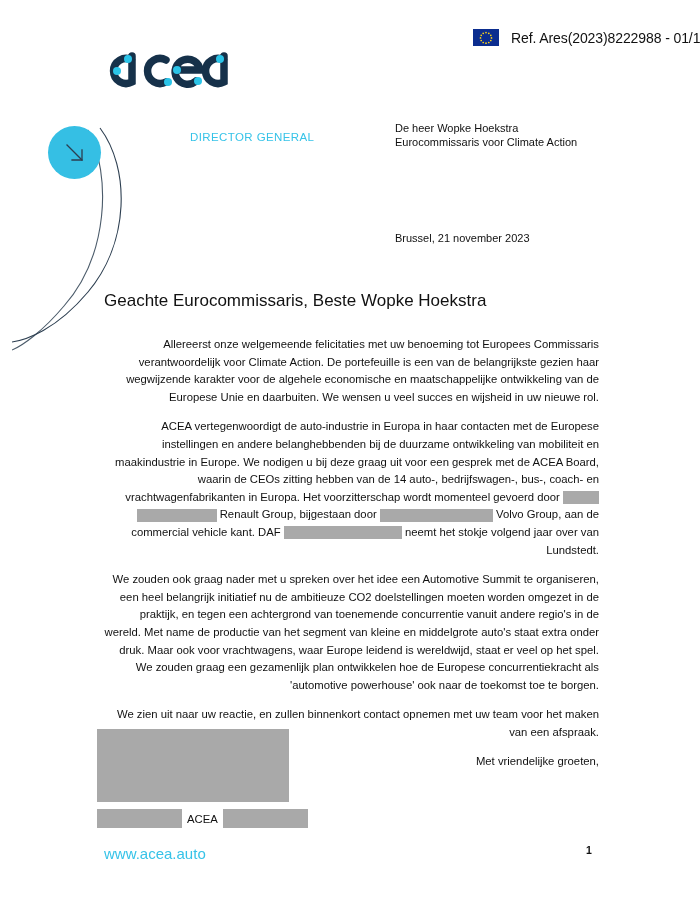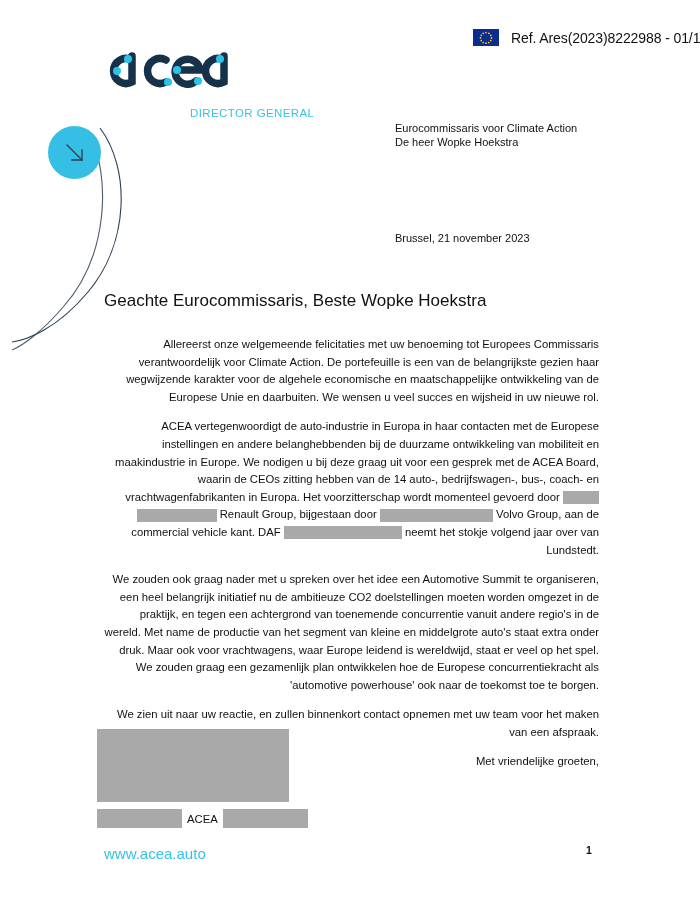--- a/index.html
+++ b/index.html
@@ -73,21 +73,21 @@
     left: 60px;
     top: 138px;
     width: 30px;
     height: 30px;
   }
 
   
   .dir-general {
     position: absolute;
     left: 190px;
-    top: 107px;
+    top: 131px;
     font-size: 11.5px;
     color: #36c3e8;
     letter-spacing: 0.4px;
     font-weight: 400;
   }
   .addressee {
     position: absolute;
     left: 395px;
     top: 121px;
     font-size: 11px;
@@ -254,22 +254,22 @@
       <g stroke="#2c3e50" stroke-width="1.3" fill="none" stroke-linecap="square">
         <line x1="7" y1="7" x2="22" y2="22"></line>
         <polyline points="22,12 22,22 12,22"></polyline>
       </g>
     </svg>
   </div>
 
   <div class="dir-general">DIRECTOR GENERAL</div>
 
   <div class="addressee">
+    <div>De heer Wopke Hoekstra</div>
     <div>Eurocommissaris voor Climate Action</div>
-    <div>De heer Wopke Hoekstra</div>
   </div>
 
   <div class="datum">Brussel, 21 november 2023</div>
 
   <div class="salutation">Geachte Eurocommissaris, Beste Wopke Hoekstra</div>
 
   <div class="body-area">
     <p class="para">Allereerst onze welgemeende felicitaties met uw benoeming tot Europees Commissaris verantwoordelijk voor Climate Action. De portefeuille is een van de belangrijkste gezien haar wegwijzende karakter voor de algehele economische en maatschappelijke ontwikkeling van de Europese Unie en daarbuiten. We wensen u veel succes en wijsheid in uw nieuwe rol.</p>
 
     <p class="para"><span>ACEA vertegenwoordigt de auto-industrie in Europa in haar contacten met de Europese instellingen en andere belanghebbenden bij de duurzame ontwikkeling van mobiliteit en maakindustrie in Europe. We nodigen u bij deze graag uit voor een gesprek met de ACEA Board, waarin de CEOs zitting hebben van de 14 auto-, bedrijfswagen-, bus-, coach- en vrachtwagenfabrikanten in Europa. Het voorzitterschap wordt momenteel gevoerd door</span> <span class="redact r1"></span> <span class="redact r2"></span> <span>Renault Group, bijgestaan door</span> <span class="redact r3"></span> <span>Volvo Group, aan de commercial vehicle kant. DAF</span> <span class="redact r4"></span> <span>neemt het stokje volgend jaar over van Lundstedt.</span></p>

